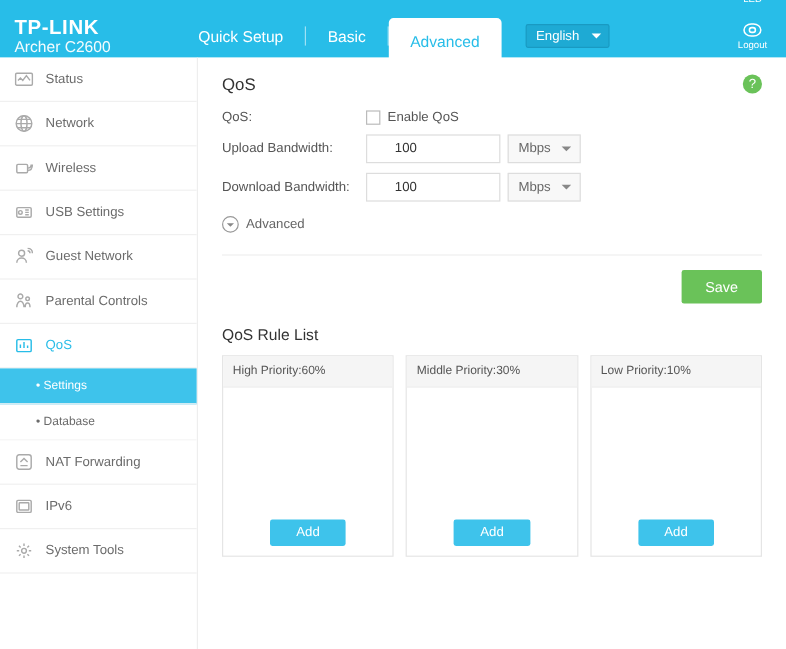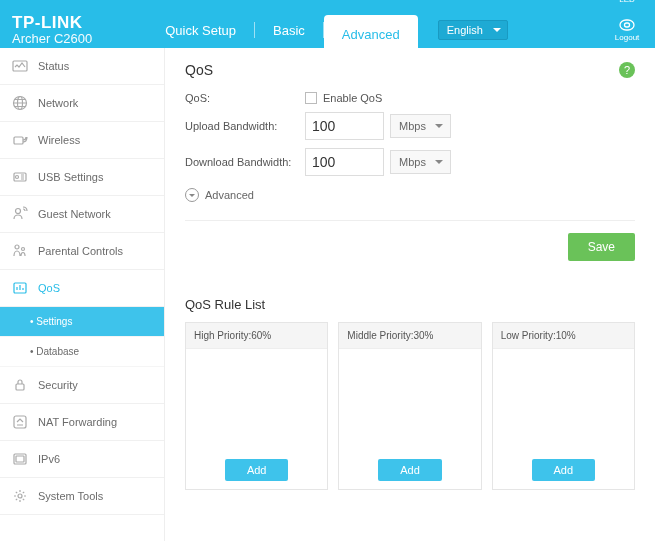--- a/index.html
+++ b/index.html
@@ -28,32 +28,32 @@
 .sub-item.active { background: #3ec3eb; color: #fff; }
 .sub-item .bullet::before { content: "• "; }
 
 .main { flex: 1; padding: 14px 20px; overflow-y: auto; background: #fff; }
 .title-row { display: flex; justify-content: space-between; align-items: center; margin-bottom: 14px; }
 .title { font-size: 14px; color: #333; }
 .help { width: 16px; height: 16px; border-radius: 50%; background: #6ac259; color: #fff; font-size: 11px; display: flex; align-items: center; justify-content: center; cursor: pointer; }
 
 .form-row { display: flex; align-items: center; margin-bottom: 8px; }
 .form-label { width: 120px; color: #555; }
-.text-input { width: 79px; padding: 5px 6px; border: 1px solid #ddd; font-size: 14px; color: #333; }
+.text-input { width: 112px; padding: 5px 23px; border: 1px solid #ddd; font-size: 11px; color: #333; }
 .unit-sel { margin-left: 6px; padding: 5px 24px 5px 8px; border: 1px solid #ddd; font-size: 11px; color: #666; background: #f8f8f8; cursor: pointer; position: relative; }
 .unit-sel::after { content: ""; position: absolute; right: 7px; top: 9px; border: 4px solid transparent; border-top-color: #888; }
 .checkbox-wrap { display: flex; align-items: center; gap: 6px; color: #555; cursor: pointer; }
 .cb { width: 12px; height: 12px; border: 1px solid #bbb; background: #fff; }
 
 .adv-toggle { display: flex; align-items: center; gap: 6px; margin-top: 12px; color: #666; cursor: pointer; }
 .adv-toggle .circ { width: 14px; height: 14px; border: 1px solid #999; border-radius: 50%; display: flex; align-items: center; justify-content: center; }
 .adv-toggle .circ::after { content: ""; border: 3px solid transparent; border-top-color: #888; margin-top: 3px; }
 
 .hr { border: none; border-top: 1px solid #eee; margin: 18px 0 12px; }
-.save-row { display: flex; justify-content: flex-end; margin-bottom: 36px; }
+.save-row { display: flex; justify-content: flex-end; margin-bottom: 18px; }
 .save-btn { background: #6ac259; color: #fff; border: none; padding: 7px 20px; font-size: 12px; border-radius: 2px; cursor: pointer; }
 
 .section-title { font-size: 13px; color: #333; margin-bottom: 10px; }
 .priority-grid { display: flex; gap: 10px; }
 .pri-card { flex: 1; border: 1px solid #e5e5e5; display: flex; flex-direction: column; height: 168px; }
 .pri-head { background: #f5f5f5; padding: 7px 8px; font-size: 10px; color: #555; border-bottom: 1px solid #eee; }
 .pri-body { flex: 1; }
 .pri-foot { display: flex; justify-content: center; padding: 8px; }
 .add-btn { background: #3ec3eb; color: #fff; border: none; padding: 5px 22px; font-size: 11px; border-radius: 2px; cursor: pointer; }
 </style>
@@ -147,27 +147,20 @@
     </div>
     <div class="nav-item active">
       <svg width="16" height="16" viewBox="0 0 16 16" fill="none" stroke="#28bde8" stroke-width="1.2">
           <rect x="2" y="3" width="12" height="10" rx="1"></rect>
           <path d="M5 10V7M8 10V5M11 10V8"></path>
         </svg>
       <span>QoS</span>
     </div>
     <div class="sub-item active"><span class="bullet">Settings</span></div>
     <div class="sub-item"><span class="bullet">Database</span></div>
-    <div class="nav-item">
-      <svg width="16" height="16" viewBox="0 0 16 16" fill="none" stroke="#aaa" stroke-width="1.2">
-          <rect x="4" y="7" width="8" height="6" rx="1"></rect>
-          <path d="M6 7V5a2 2 0 014 0v2"></path>
-        </svg>
-      <span>Security</span>
-    </div>
     <div class="nav-item">
       <svg width="16" height="16" viewBox="0 0 16 16" fill="none" stroke="#aaa" stroke-width="1.2">
           <rect x="2" y="2" width="12" height="12" rx="2"></rect>
           <path d="M5 8l3-3 3 3M5 11h6"></path>
         </svg>
       <span>NAT Forwarding</span>
     </div>
     <div class="nav-item">
       <svg width="16" height="16" viewBox="0 0 16 16" fill="none" stroke="#aaa" stroke-width="1.2">
           <rect x="2" y="3" width="12" height="10" rx="1"></rect>

